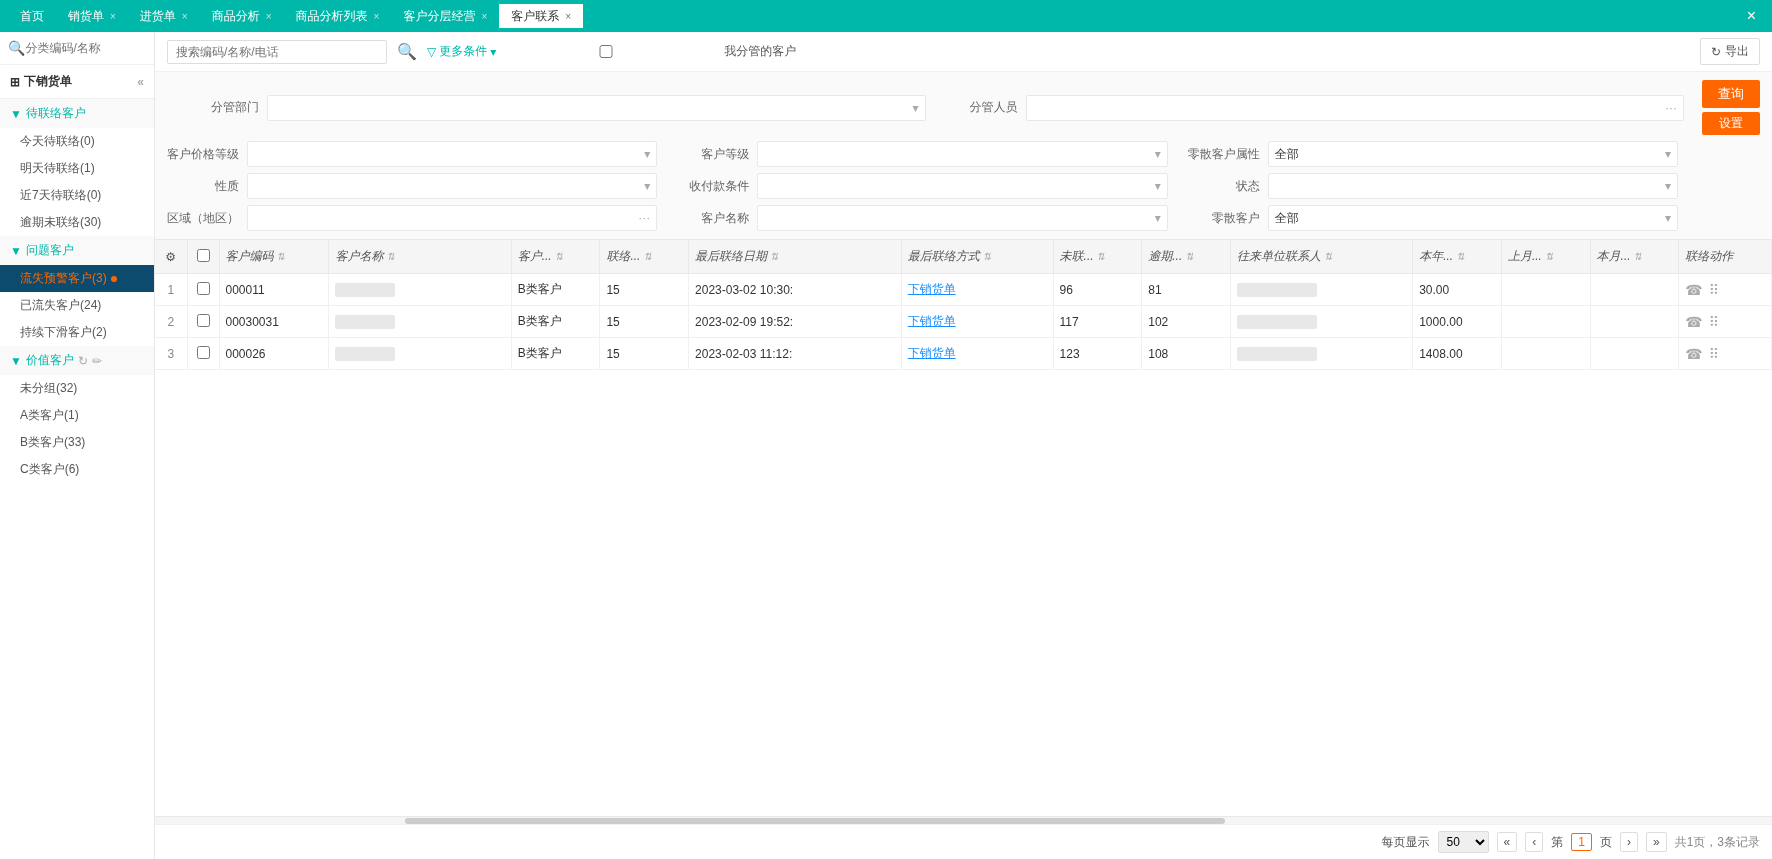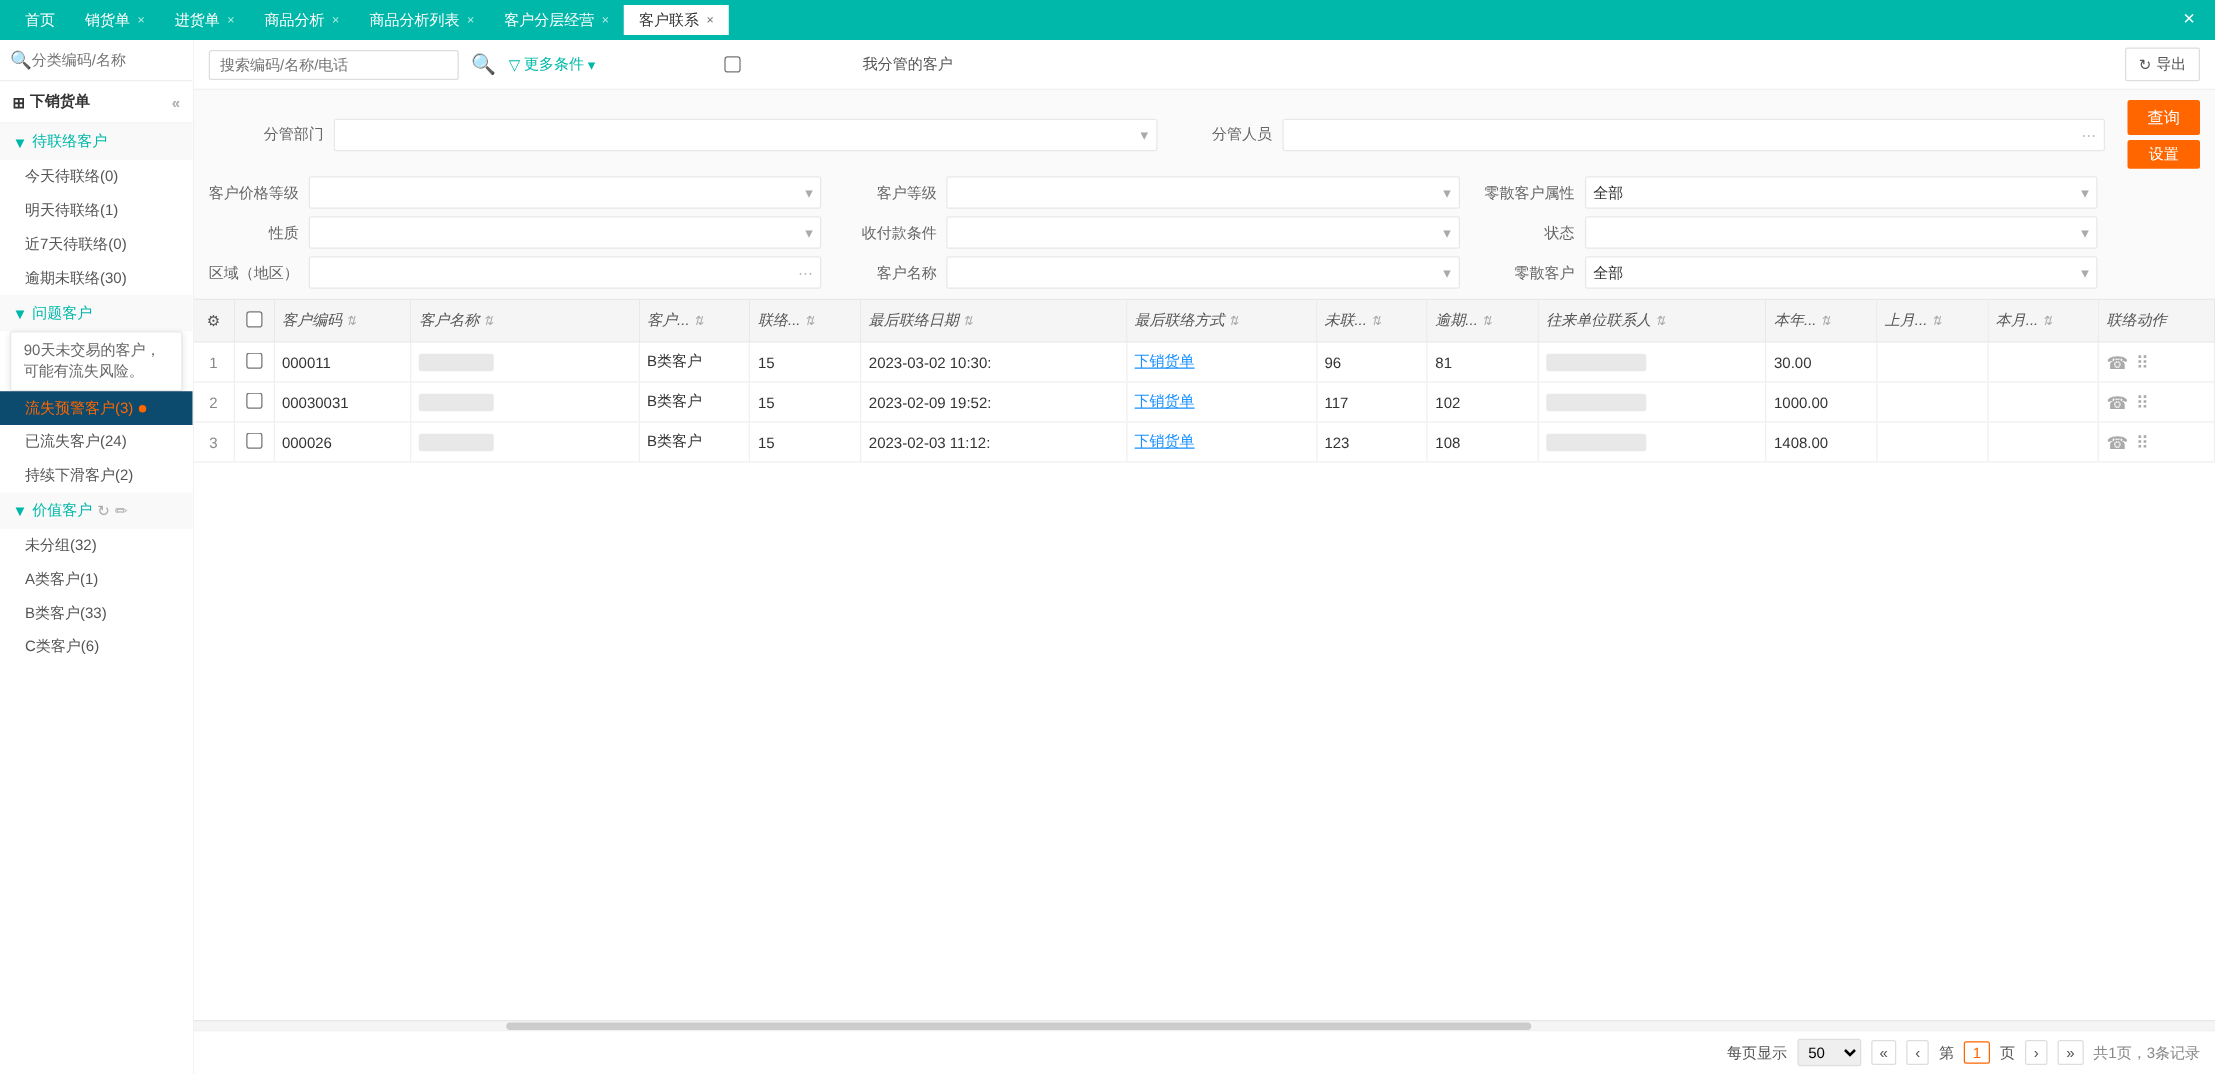--- a/index.html
+++ b/index.html
@@ -167,21 +167,21 @@
       gap: 3px;
       color: #00b8a9;
       cursor: pointer;
       font-size: 12px;
       border: none;
       background: none;
     }
     .filter-bar .checkbox-label {
       display: flex;
       align-items: center;
-      gap: 4px;
+      gap: 18px;
       color: #555;
       cursor: pointer;
     }
     .filter-bar .spacer { flex: 1; }
     .export-btn {
       display: flex;
       align-items: center;
       gap: 4px;
       padding: 4px 10px;
       border: 1px solid #ddd;
@@ -434,23 +434,20 @@
       <span>近7天待联络(0)</span>
     </div>
     <div class="sidebar-item">
       <span>逾期未联络(30)</span>
     </div>
 
     <div class="sidebar-group-title">
       <span class="arrow">▼</span>
       <span>问题客户</span>
     </div>
-    <div class="tooltip-box">
-      <span>90天未交易的客户，可能有流失风险。</span>
-    </div>
     <div class="sidebar-item active">
       <span>流失预警客户(3)</span>
       <span class="warn-dot"></span>
     </div>
     <div class="sidebar-item">
       <span>已流失客户(24)</span>
     </div>
     <div class="sidebar-item">
       <span>持续下滑客户(2)</span>
     </div>
@@ -471,21 +468,21 @@
       <span>B类客户(33)</span>
     </div>
     <div class="sidebar-item">
       <span>C类客户(6)</span>
     </div>
   </div>
 
   <div class="content-area">
 
     <div class="filter-bar">
-      <input type="text" style="border: 1px solid rgb(221, 221, 221); border-radius: 2px; padding: 4px 8px; font-size: 12px; width: 200px; outline: none;" placeholder="搜索编码/名称/电话">
+      <input type="text" style="border: 1px solid rgb(221, 221, 221); border-radius: 2px; padding: 4px 8px; font-size: 12px; width: 220px; outline: none;" placeholder="搜索编码/名称/电话">
       <button class="search-btn">🔍</button>
       <button class="more-btn">
         <span>▽</span>
         <span>更多条件</span>
         <span>▾</span>
       </button>
       <label class="checkbox-label">
         <input type="checkbox" style="">
         <span>我分管的客户</span>
       </label>

